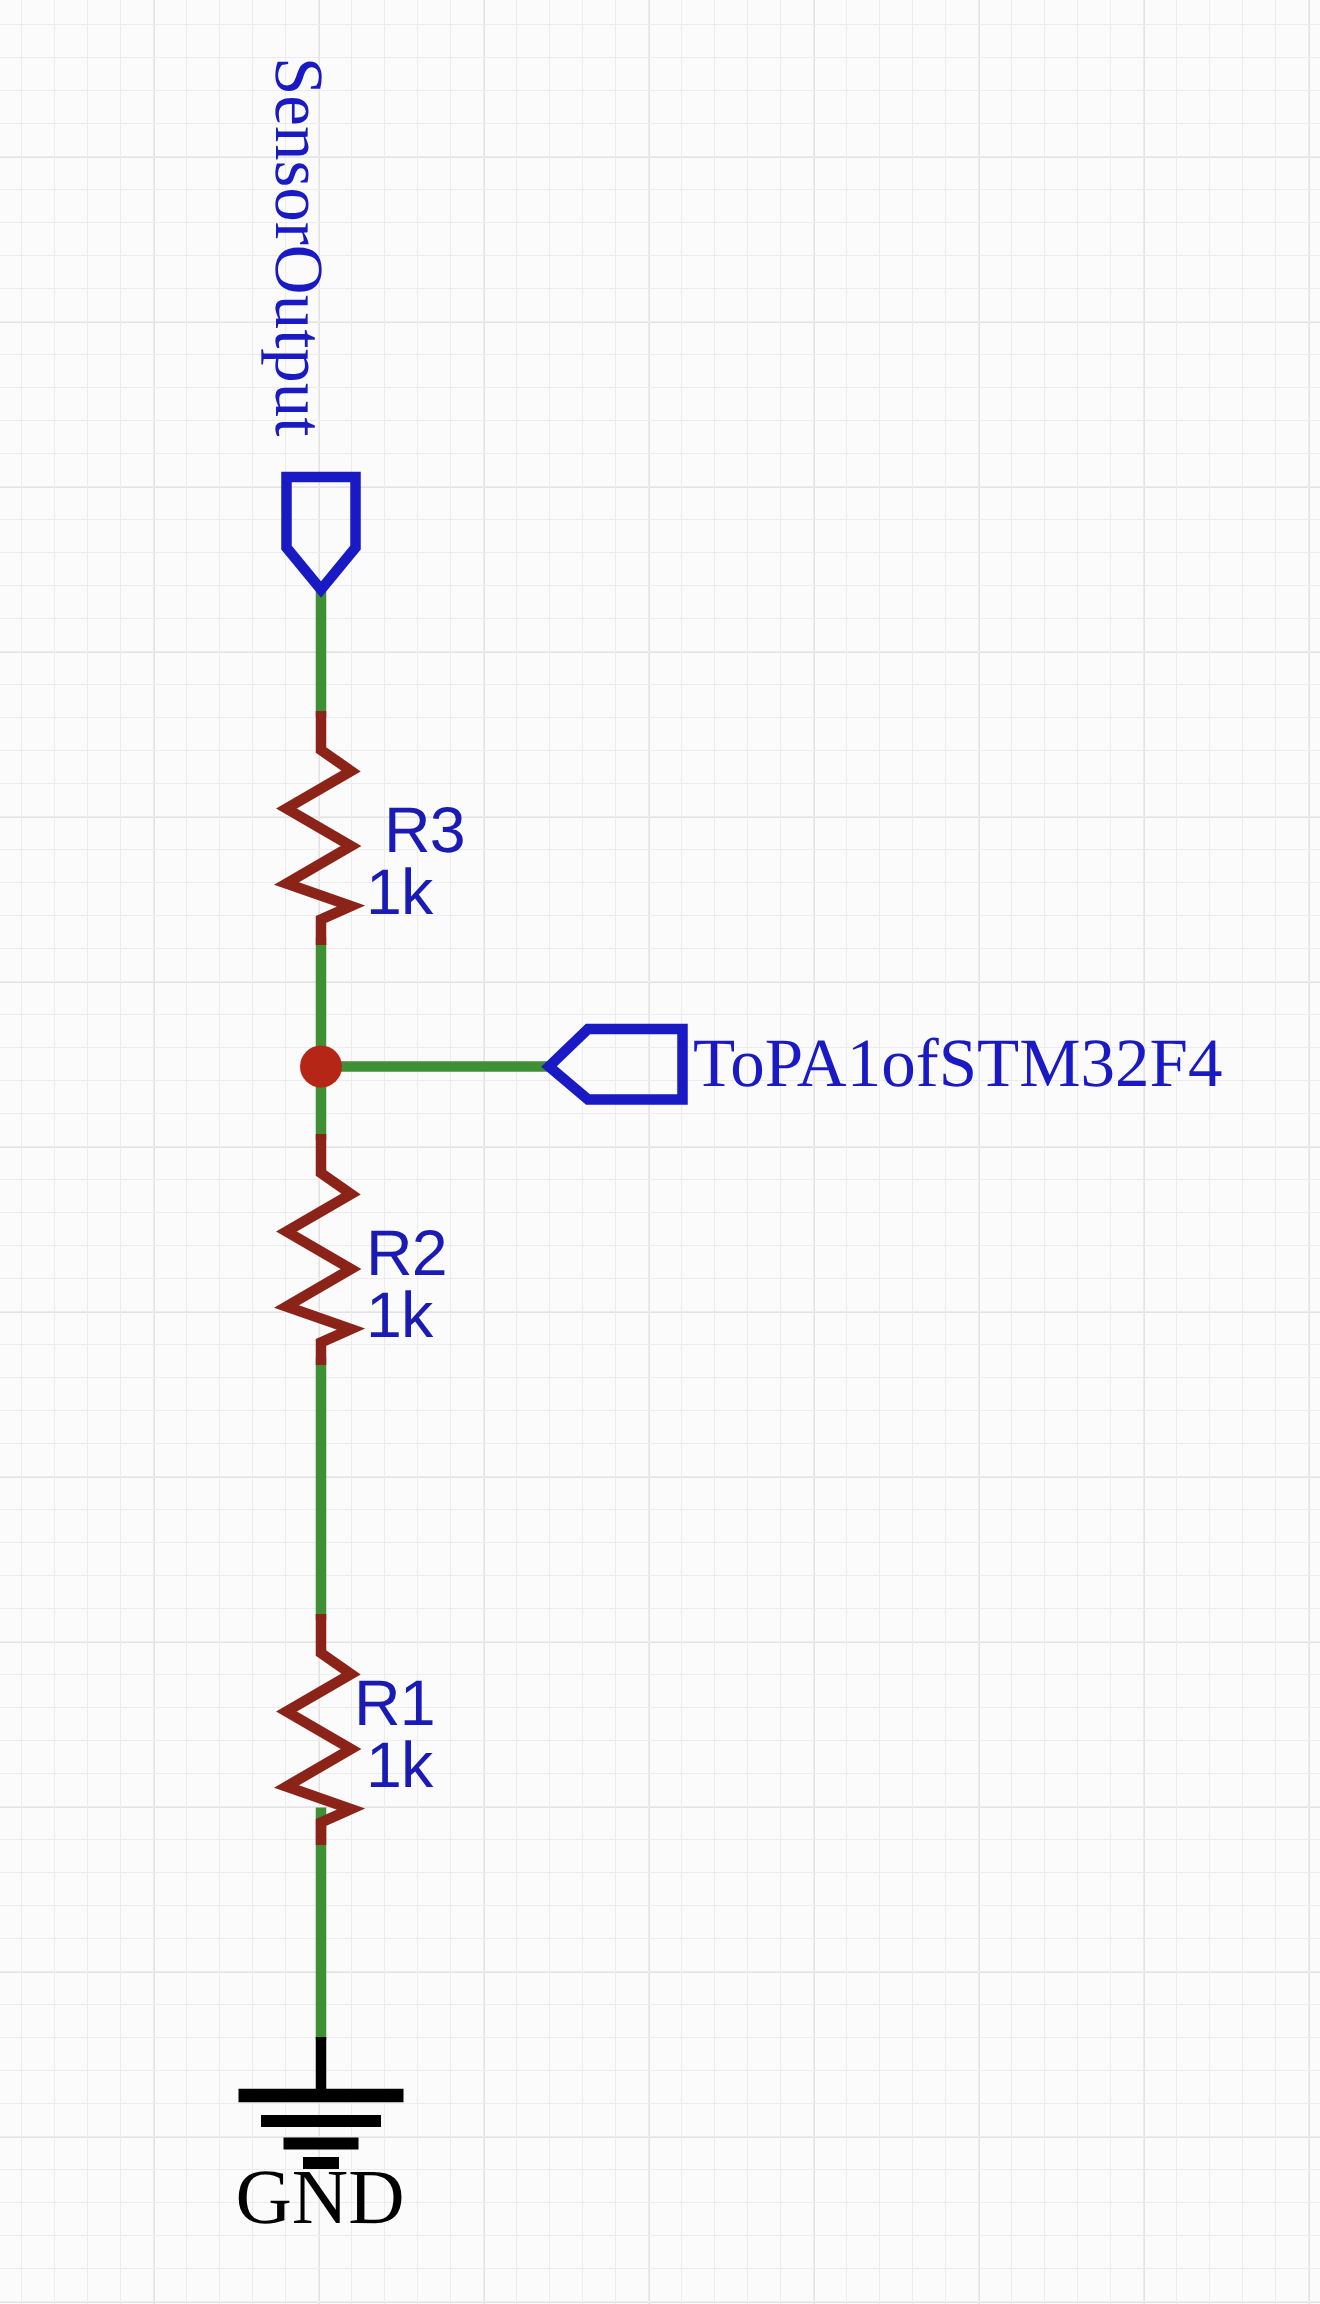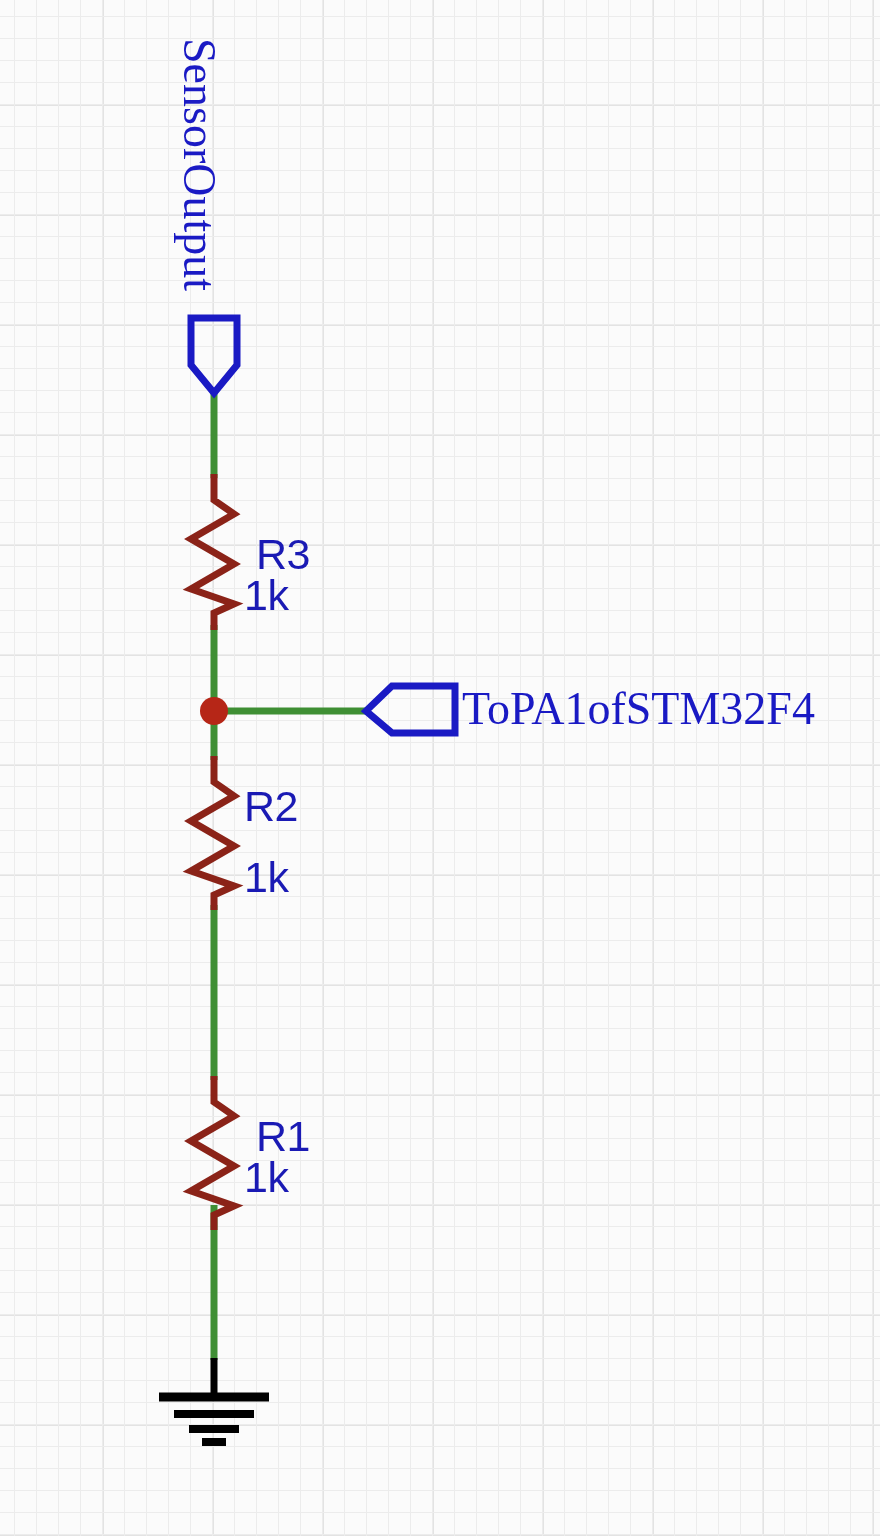--- a/index.html
+++ b/index.html
@@ -134,20 +134,21 @@
 
   </svg>
 
   <div class="lbl port-label-vert" style="left: 222px; top: 38px;">SensorOutput</div>
 
   <div class="lbl ref-label" style="left: 256px; top: 533px;">R3</div>
   <div class="lbl ref-label" style="left: 244px; top: 574px;">1k</div>
 
   <div class="lbl port-label-serif" style="left: 462px; top: 686px;">ToPA1ofSTM32F4</div>
 
-  <div class="lbl ref-label" style="left: 244px; top: 785px;">R2</div>
+  <div class="lbl ref-label" style="left: 244px; top: 815px;">R2</div>
   <div class="lbl ref-label" style="left: 244px; top: 856px;">1k</div>
 
-  <div class="lbl ref-label" style="left: 256px; top: 1115px;">R1</div>
+  <div class="lbl ref-label" style="left: 236px; top: 1115px;">R1</div>
   <div class="lbl ref-label" style="left: 244px; top: 1156px;">1k</div>
 
+  <div class="lbl gnd-label" style="left: 157px; top: 1440px;">GND</div>
 
 </div>
 
 </body></html>

